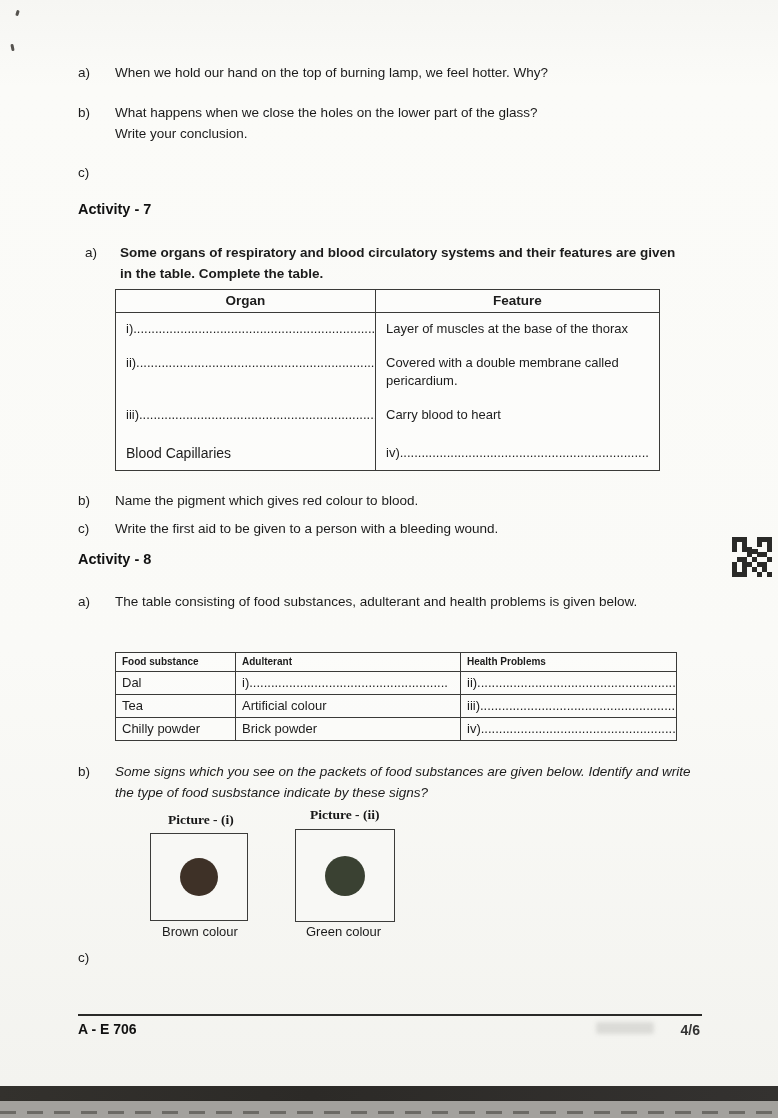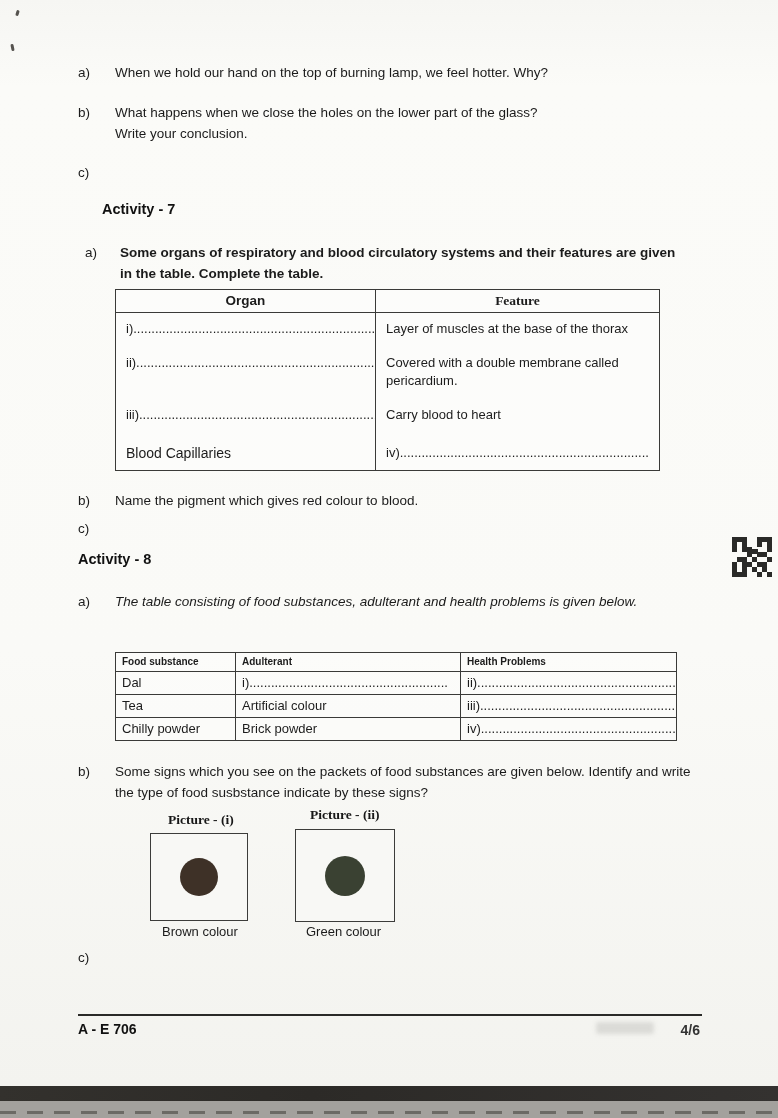--- a/index.html
+++ b/index.html
@@ -12,21 +12,21 @@
   }
   .abs { position:absolute; }
   .q-row { display:flex; font-size:13.5px; line-height:1.55; color:#1b1b1b; }
   .q-label { width:37px; flex:0 0 37px; }
   .q-text { display:block; }
   .activity-heading { font-size:14.5px; font-weight:bold; color:#111; }
   
   .t1 { position:absolute; left:115px; top:289px; width:545px; height:182px; border:1.4px solid #3a3a38; background:rgba(255,255,255,0.4); }
   .t1-head { display:flex; height:23px; border-bottom:1.3px solid #3a3a38; font-weight:bold; font-size:13.5px; }
   .t1-head .c1 { width:260px; border-right:1.3px solid #3a3a38; text-align:center; padding-top:3px; }
-  .t1-head .c2 { flex:1; text-align:center; padding-top:3px;font-family:Liberation Serif, serif; }
+  .t1-head .c2 { flex:1; text-align:center; padding-top:3px; }
   .t1-body { display:flex; height:calc(100% - 23px); }
   .t1-col-l { width:260px; border-right:1.3px solid #3a3a38; }
   .t1-col-r { flex:1; }
   .t1-item { font-size:13px; padding:7px 8px 0 10px; white-space:normal; overflow:hidden; line-height:1.4; }
   .h34 { height:34px; } .h52 { height:52px; } .h38 { height:38px; } .h36 { height:35px; }
   .dots { white-space:nowrap; overflow:hidden; }
   .bc-label { font-size:14px; }
   
   .t2 { position:absolute; left:115px; top:652px; width:562px; border:1.4px solid #3a3a38; font-size:13px; background:rgba(255,255,255,0.4); }
   .t2 .tr { display:flex; border-bottom:1.2px solid #3a3a38; }
@@ -71,21 +71,21 @@
       <span class="q-text">
         <span style="display:block">What happens when we close the holes on the lower part of the glass?</span>
         <span style="display:block">Write your conclusion.</span>
       </span>
     </div>
 
     <div class="abs q-row" style="left:78px; top:163px; width:620px;">
       <span class="q-label">c)</span>
     </div>
 
-    <div class="abs activity-heading" style="left:78px; top:201px;margin-left:24px;">Activity - 7</div>
+    <div class="abs activity-heading" style="left:78px; top:201px;">Activity - 7</div>
 
     <div class="abs q-row" style="left:85px; top:243px; width:600px;">
       <span class="q-label" style="flex-basis:35px;width:35px;">a)</span>
       <span class="q-text" style="width:562px;font-weight:bold;">Some organs of respiratory and blood circulatory systems and their features are given in the table. Complete the table.</span>
     </div>
 
     <div class="t1">
       <div class="t1-head">
         <div class="c1">Organ</div>
         <div class="c2">Feature</div>
@@ -105,27 +105,28 @@
         </div>
       </div>
     </div>
 
     <div class="abs q-row" style="left:78px; top:491px; width:620px;">
       <span class="q-label">b)</span>
       <span class="q-text">Name the pigment which gives red colour to blood.</span>
     </div>
     <div class="abs q-row" style="left:78px; top:519px; width:620px;">
       <span class="q-label">c)</span>
+      <span class="q-text">Write the first aid to be given to a person with a bleeding wound.</span>
     </div>
 
     <div class="abs activity-heading" style="left:78px; top:551px;">Activity - 8</div>
 
     <div class="abs q-row" style="left:78px; top:592px; width:640px;">
       <span class="q-label">a)</span>
-      <span class="q-text" style="width:585px;font-style:italic;">
+      <span class="q-text" style="width:585px;">
         <span style="display:block">The table consisting of food substances, adulterant and health problems is  given below.</span>
       </span>
     </div>
 
     <div class="t2">
       <div class="tr">
         <div class="td c1 head">Food substance</div>
         <div class="td c2 head">Adulterant</div>
         <div class="td c3 head">Health Problems</div>
       </div>
@@ -141,21 +142,21 @@
       </div>
       <div class="tr">
         <div class="td c1">Chilly powder</div>
         <div class="td c2">Brick powder</div>
         <div class="td c3 dots">iv)...........................................................................</div>
       </div>
     </div>
 
     <div class="abs q-row" style="left:78px; top:762px; width:640px;">
       <span class="q-label">b)</span>
-      <span class="q-text" style="width:580px;">Some signs which you see on the packets of food substances are given below. Identify and write the type of food susbstance indicate by these signs?</span>
+      <span class="q-text" style="width:580px;font-style:italic;">Some signs which you see on the packets of food substances are given below. Identify and write the type of food susbstance indicate by these signs?</span>
     </div>
 
     <div class="abs pic-title" style="left:168px; top:812px;">Picture - (i)</div>
     <div class="abs pic-title" style="left:310px; top:807px;">Picture - (ii)</div>
 
     <div class="pic-box" style="left:150px; top:833px; width:98px; height:88px;">
       <div class="pic-dot" style="width: 38px; height: 38px; background: rgb(62, 49, 39);"></div>
     </div>
     <div class="pic-box" style="left:295px; top:829px; width:100px; height:93px;">
       <div class="pic-dot" style="width: 40px; height: 40px; background: rgb(58, 65, 50);"></div>

